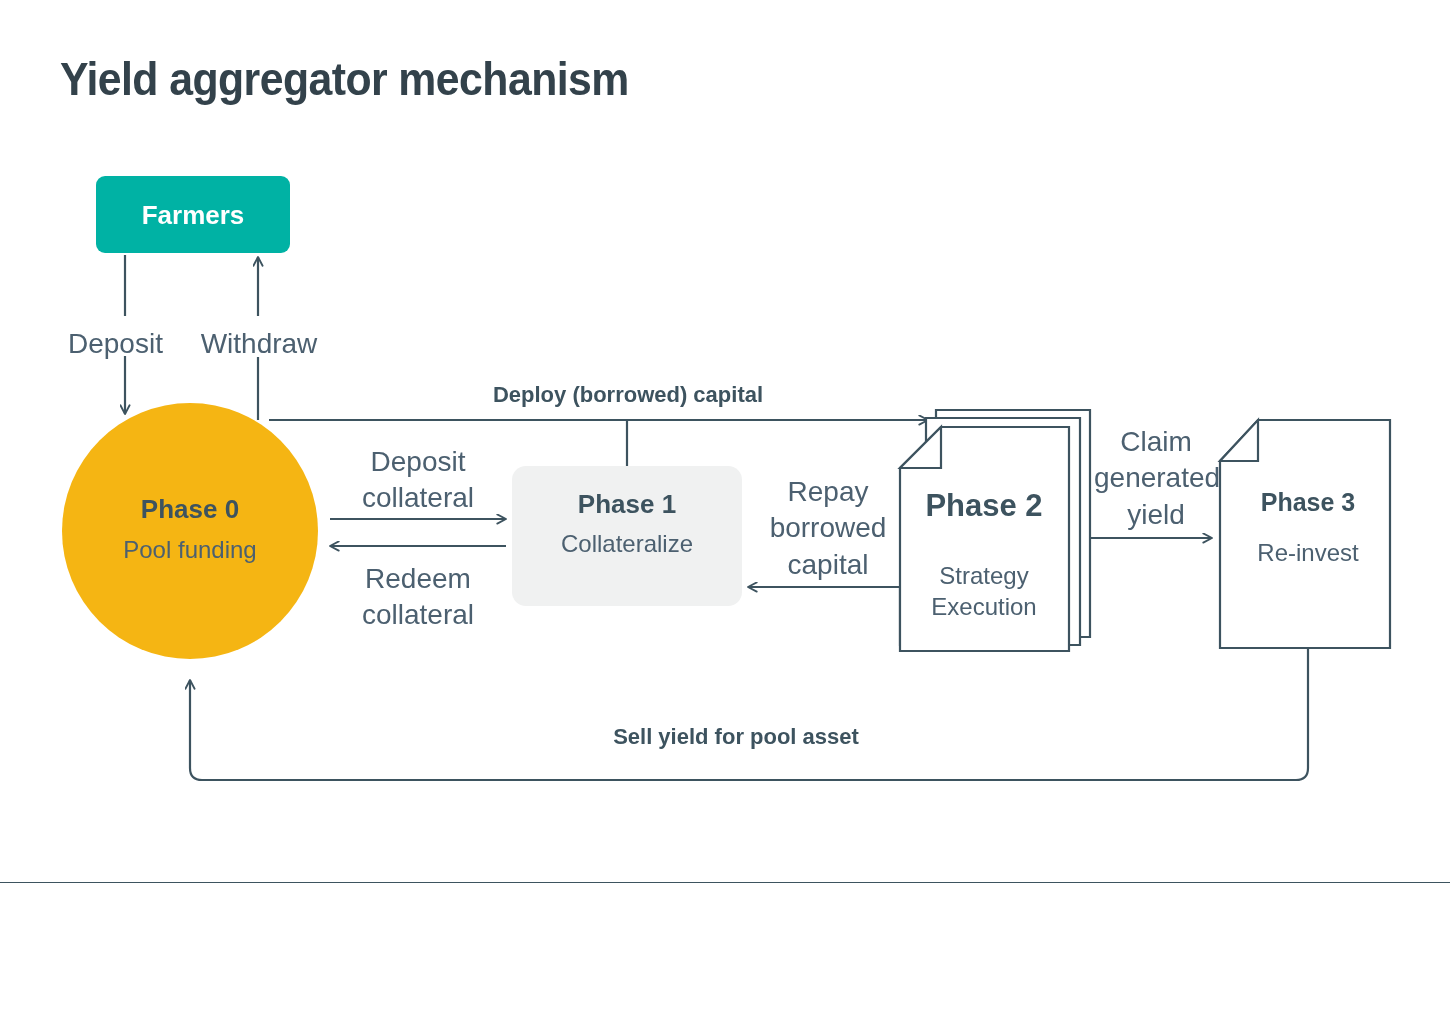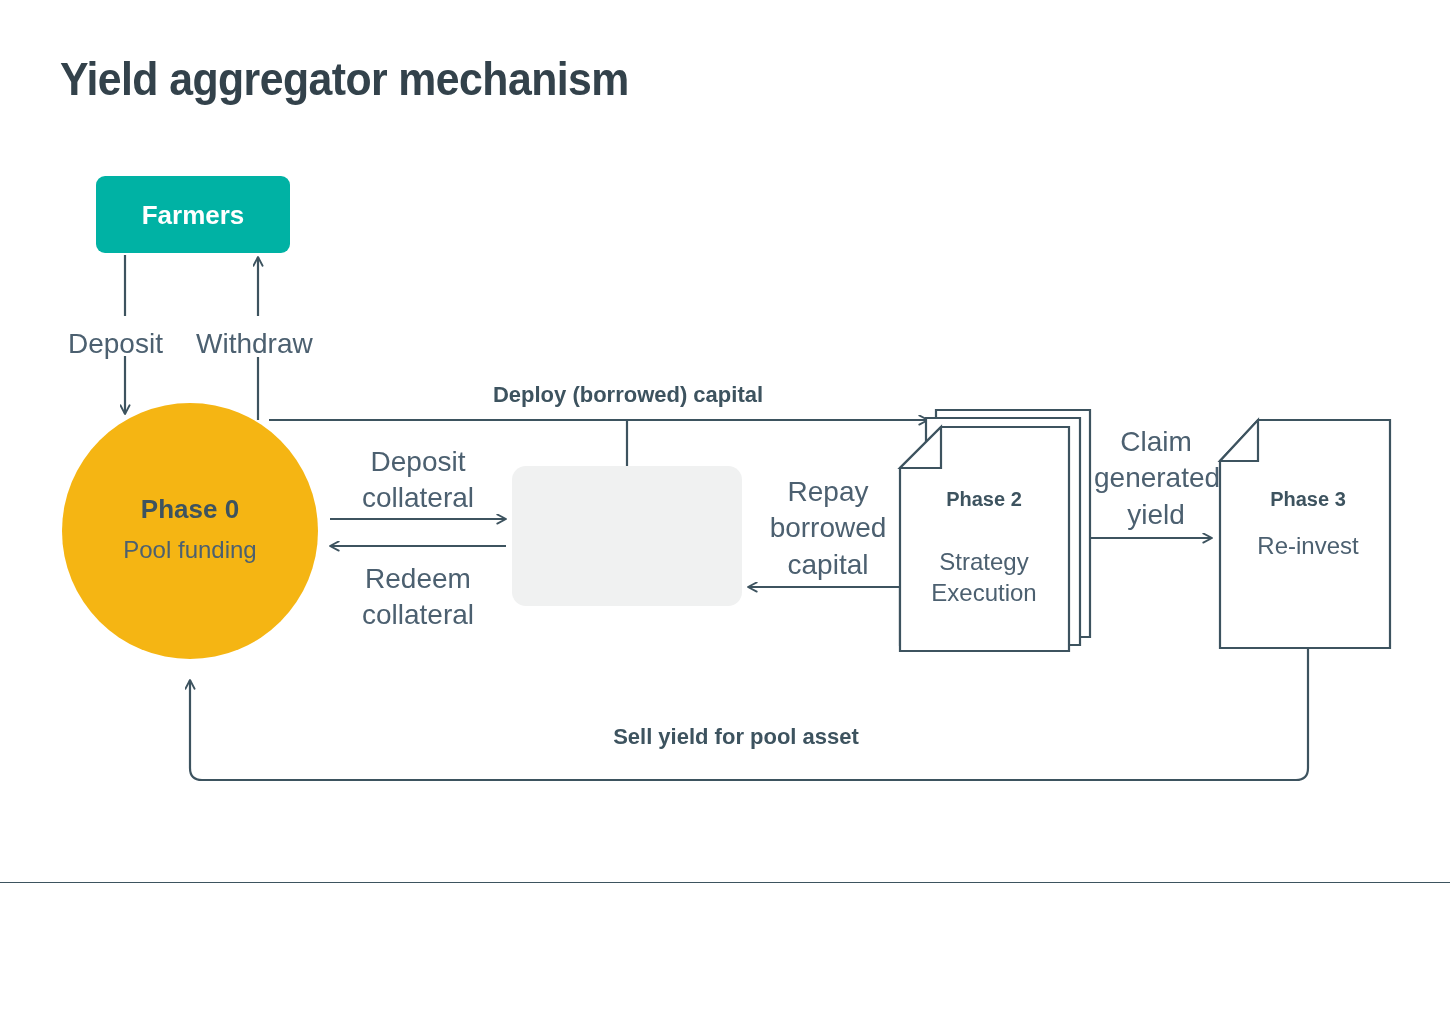--- a/index.html
+++ b/index.html
@@ -95,43 +95,43 @@
 
   #phase0-label { left: 62px; top: 494px; width: 256px; }
   #phase1-label { left: 512px; top: 489px; width: 230px; }
   #phase2-label { left: 896px; top: 487px; width: 176px; }
   #phase3-label { left: 1222px; top: 487px; width: 172px; }
 
   #phase0-label .node-title { font-size: 26px; }
   #phase0-label .node-sub   { margin-top: 9px; }
   #phase1-label .node-title { font-size: 26px; }
   #phase1-label .node-sub   { margin-top: 8px; }
-  #phase2-label .node-title { font-size: 20px; }
+  #phase2-label .node-title { font-size: 31px; }
   #phase2-label .node-sub   { margin-top: 36px; line-height: 1.28; }
-  #phase3-label .node-title { font-size: 20px; }
+  #phase3-label .node-title { font-size: 25px; }
   #phase3-label .node-sub   { margin-top: 20px; }
 
   
   .edge-label {
     position: absolute;
     font-size: 28px;
     color: #4c6070;
     line-height: 1.3;
     text-align: center;
     white-space: pre-line;
     pointer-events: none;
   }
   .edge-label.bold {
     font-weight: bold;
     color: #3d535f;
     font-size: 22px;
   }
 
   #lbl-deposit  { left: 68px;  top: 326px; width: 112px; text-align: left; }
-  #lbl-withdraw { left: 196px; top: 326px; width: 126px; text-align: left; }
+  #lbl-withdraw { left: 196px; top: 326px; width: 126px; text-align: center; }
   #lbl-deploy   { left: 446px; top: 381px; width: 364px; text-align: center; }
   #lbl-depcoll  { left: 330px; top: 444px; width: 176px; }
   #lbl-redcoll  { left: 330px; top: 561px; width: 176px; }
   #lbl-repay    { left: 760px; top: 474px; width: 136px; }
   #lbl-claim    { left: 1094px; top: 424px; width: 124px; }
   #lbl-sell     { left: 470px; top: 723px; width: 532px; text-align: center; }
 
   
   #footer-rule {
     position: absolute;
@@ -206,20 +206,24 @@
   </svg>
 
   <div id="farmers-box"></div>
   <div id="farmers-label">Farmers</div>
 
   <div class="node-label" id="phase0-label">
     <span class="node-title">Phase 0</span>
     <span class="node-sub">Pool funding</span>
   </div>
 
+  <div class="node-label" id="phase1-label">
+    <span class="node-title">Phase 1</span>
+    <span class="node-sub">Collateralize</span>
+  </div>
 
   <div class="node-label" id="phase2-label">
     <span class="node-title">Phase 2</span>
     <span class="node-sub two-line">Strategy
 Execution</span>
   </div>
 
   <div class="node-label" id="phase3-label">
     <span class="node-title">Phase 3</span>
     <span class="node-sub">Re-invest</span>

